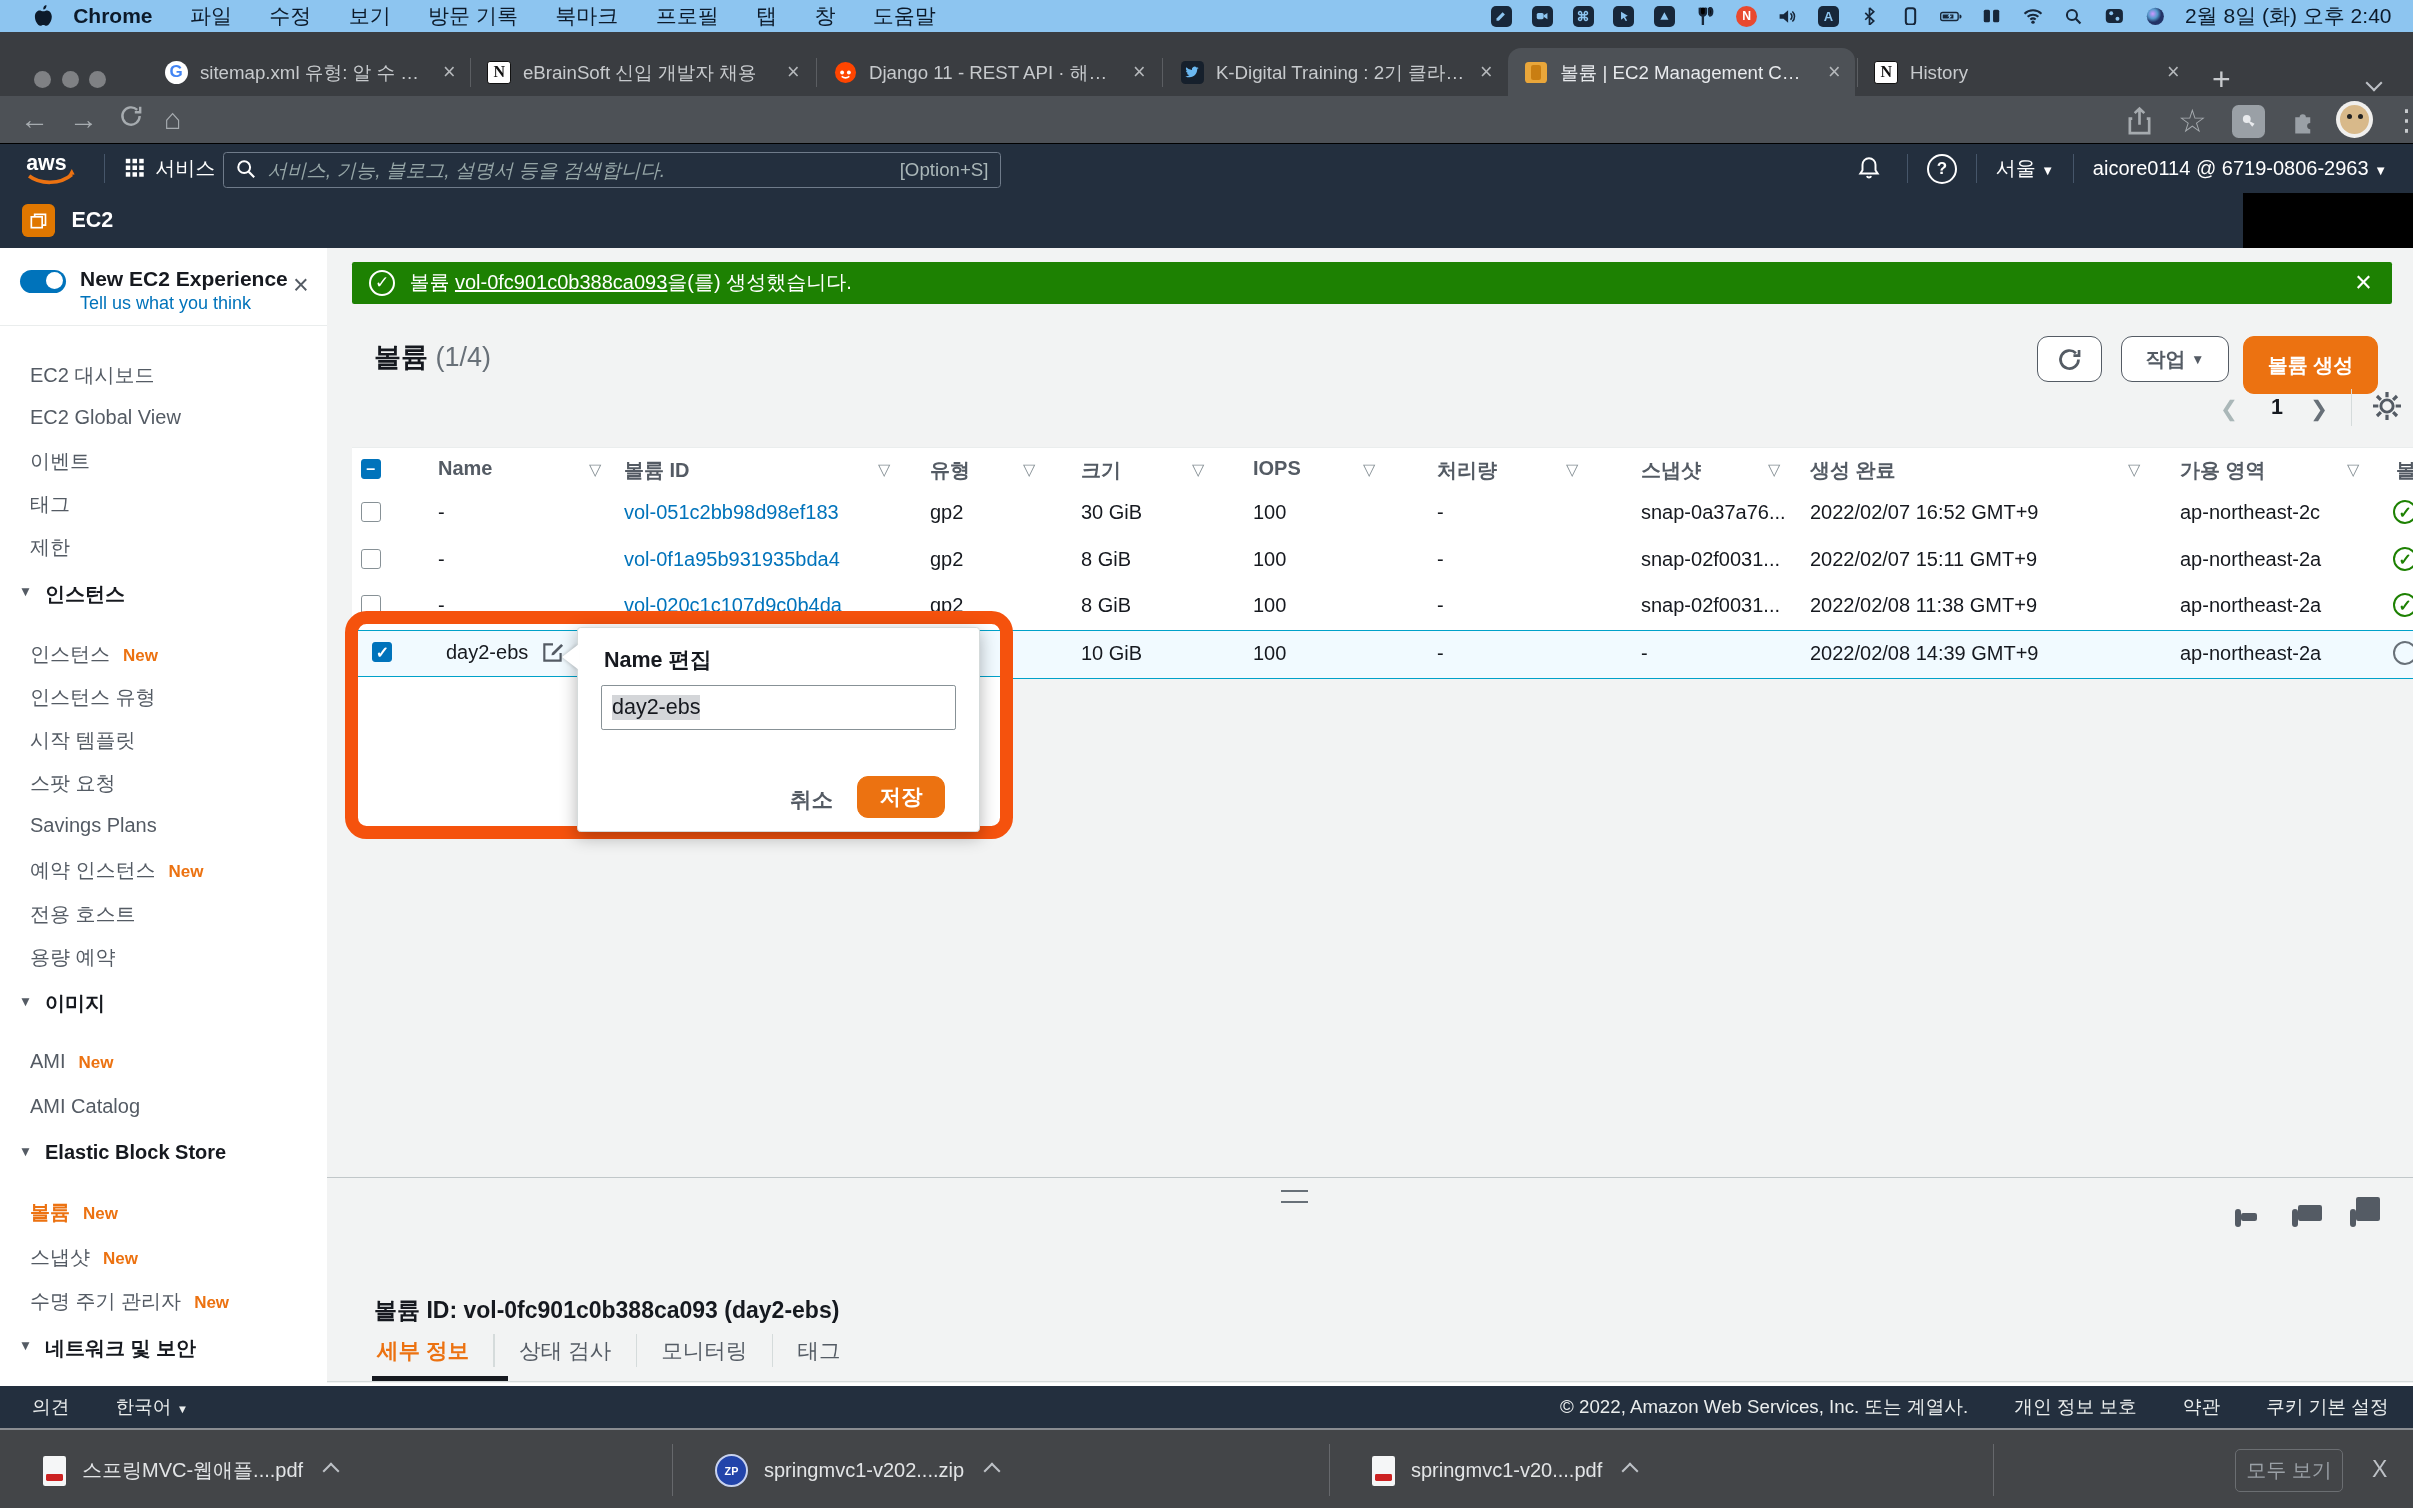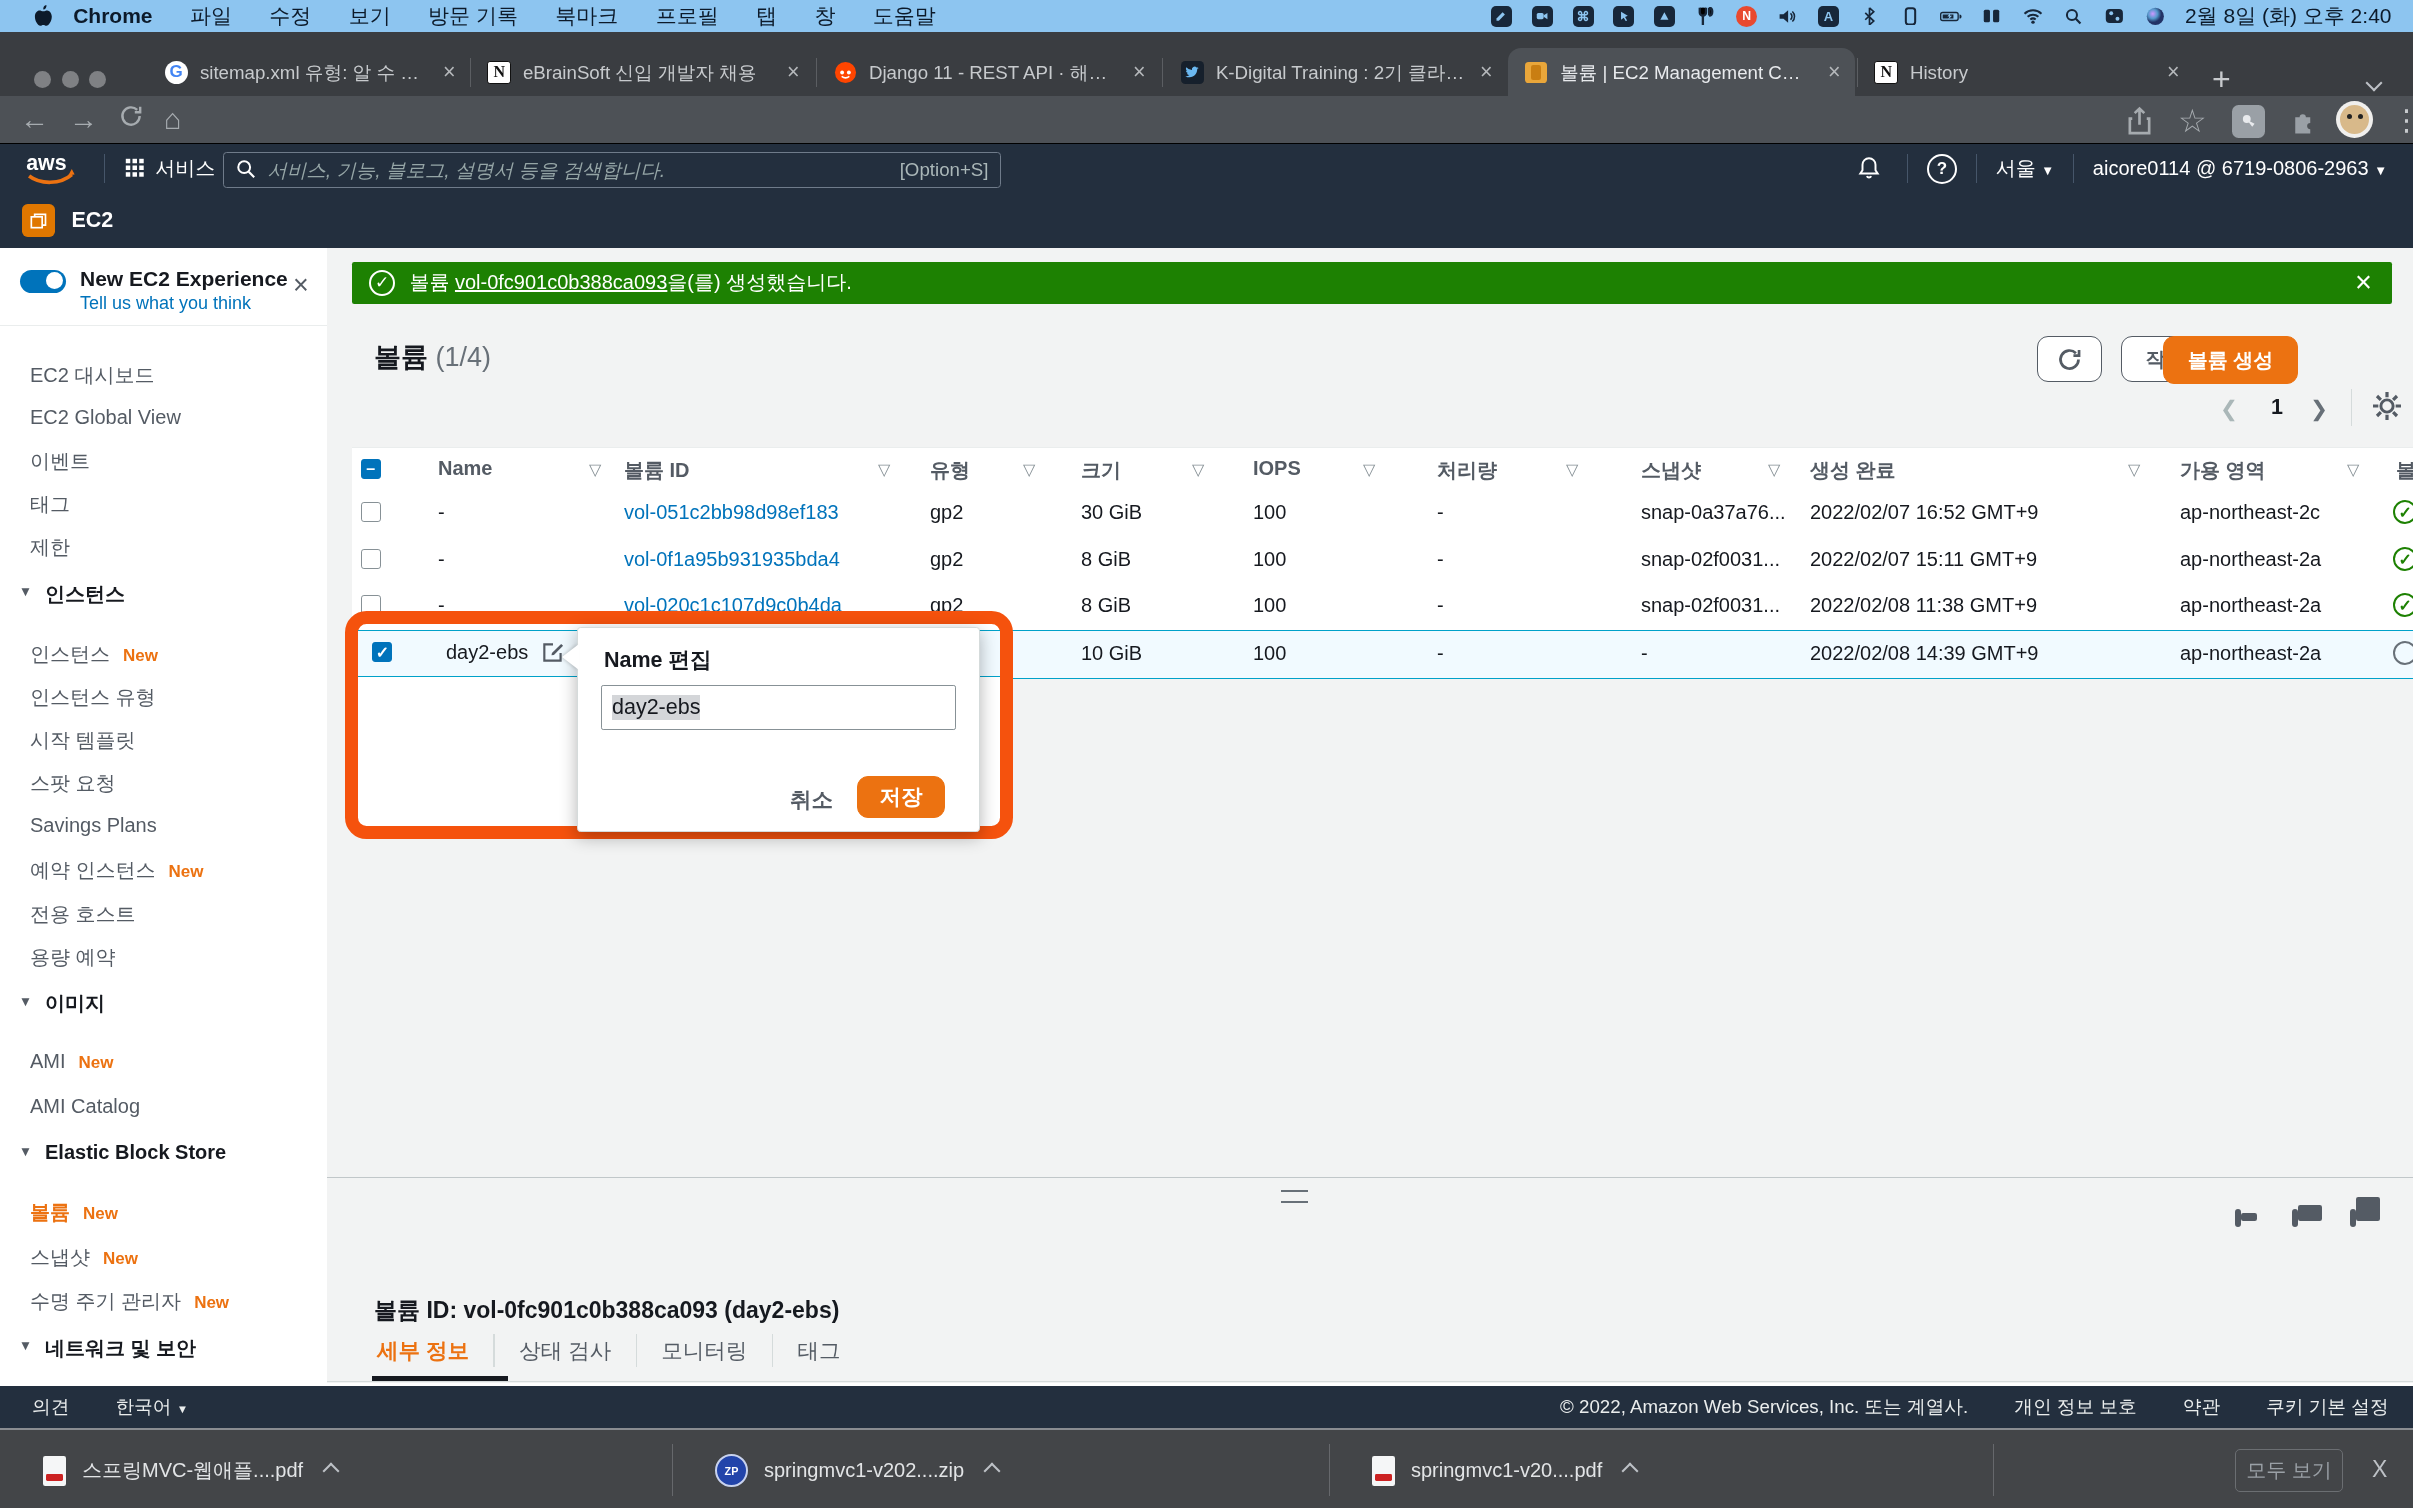--- a/index.html
+++ b/index.html
@@ -29,21 +29,21 @@
            border-radius:19.4px;display:flex;align-items:center;color:#e8eaed;font-size:20px;}
   #omnibox .path{color:#9aa0a6;}
   
   #awsbar{left:0;top:144px;width:2413px;height:49px;background:#232f3e;display:flex;align-items:center;color:#fff;}
   #awssearch{position:absolute;left:223px;top:152px;width:776px;height:34px;border:1.4px solid#6f7b8a;border-radius:3.6px;
              display:flex;align-items:center;background:#232f3e;}
   #awssearch input{flex:1;background:transparent;border:none;outline:none;color:#d5dbdb;font-style:italic;
                    font-size:19.4px;font-family:Liberation Sans, sans-serif;}
   #awssearch input::placeholder{color:#95a5a6;}
   .hsep{width:1.4px;height:29px;background:#46566a;margin:0 18.7px;}
-  #ec2bar{left:0;top:193px;width:2413px;height:55px;background:#232f3e;display:flex;align-items:center;}
+  #ec2bar{left:0;top:193px;width:2243px;height:55px;background:#232f3e;display:flex;align-items:center;}
   
   #sidebar{left:0;top:248px;width:327px;height:1139px;background:#fff;border-right:1.4px solid#d5dbdb;text-decoration:underline;}
   .sitem{position:absolute;left:30px;font-size:20px;color:#545b64;white-space:nowrap;margin-top:14px;}
   .ssec{position:absolute;left:45px;font-size:20px;color:#16191f;font-weight:bold;white-space:nowrap;}
   .sarr{position:absolute;left:18.7px;font-size:13.6px;color:#545b64;}
   .nbadge{color:#ec7211;font-weight:bold;font-size:17px;margin-left:13px;}
   .active-side{color:#ec7211;font-weight:bold;}
   
   #main{left:327px;top:248px;width:2087px;height:1139px;background:#f2f3f3;}
   #banner{position:absolute;left:25px;top:13.6px;width:2040px;height:42px;background:#1d8102;border-radius:2.2px;
@@ -435,21 +435,21 @@
     </div>
 
     <span class="abs" style="left:47px;top:91px;font-size:27px;color:#16191f"><b>볼륨</b> <span style="color:#687078">(1/4)</span></span>
     <div class="abs btn ghost" style="left:1710px;top:88px;width:65px;height:46px">
         <svg width="27" height="27" viewBox="0 0 24 24">
           <path d="M20 12a8 8 0 1 1-2.3-5.6" fill="none" stroke="#545b64" stroke-width="2.4"></path>
           <path d="M20.5 3.5v5h-5" fill="none" stroke="#545b64" stroke-width="2.4"></path>
         </svg>
       </div>
     <div class="abs btn ghost" style="left:1794px;top:88px;width:108px;height:46px"><span>작업</span>&nbsp;<span style="font-size:13.6px">▼</span></div>
-    <div class="abs btn primary" style="left:1836px;top:88px;width:135px;height:48px">
+    <div class="abs btn primary" style="left:1916px;top:88px;width:135px;height:58px">
         <span>볼륨 생성</span>
       </div>
 
     <span class="abs" style="left:1893px;top:148px;font-size:21.5px;color:#aab7b8">❮</span>
     <span class="abs" style="left:1944px;top:147px;font-size:21.5px;font-weight:bold;color:#16191f">1</span>
     <span class="abs" style="left:1983px;top:148px;font-size:21.5px;color:#687078">❯</span>
     <span class="abs" style="left:2024px;top:141px;width:1.4px;height:37px;background:#d5dbdb"></span>
     <span class="abs" style="left:2044px;top:142px"><svg width="32" height="32" viewBox="0 0 24 24">
           <circle cx="12" cy="12" r="4.6" fill="none" stroke="#545b64" stroke-width="2.2"></circle>
           <path stroke="#545b64" stroke-width="2.4" d="M12 1.5v4M12 18.5v4M1.5 12h4M18.5 12h4M4.5 4.5l2.9 2.9M16.6 16.6l2.9 2.9M19.5 4.5l-2.9 2.9M7.4 16.6l-2.9 2.9"></path>

